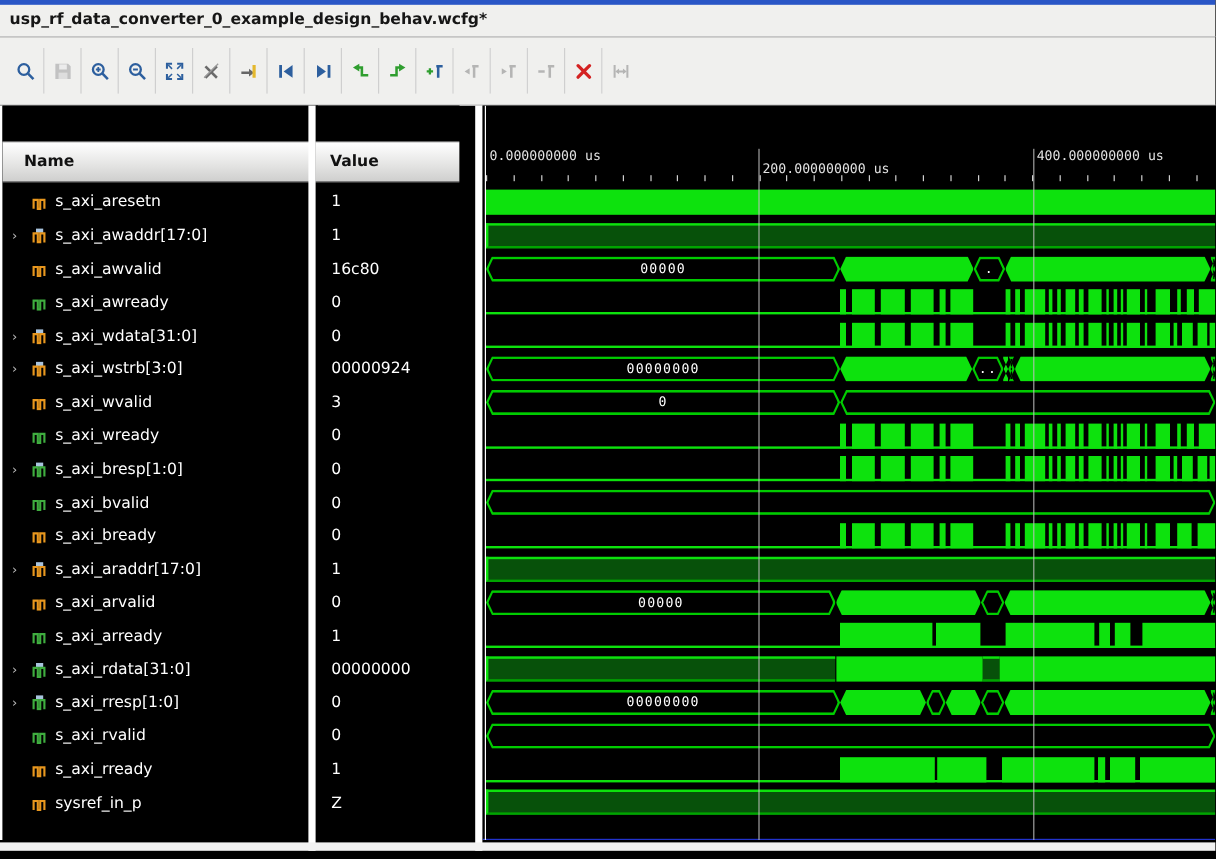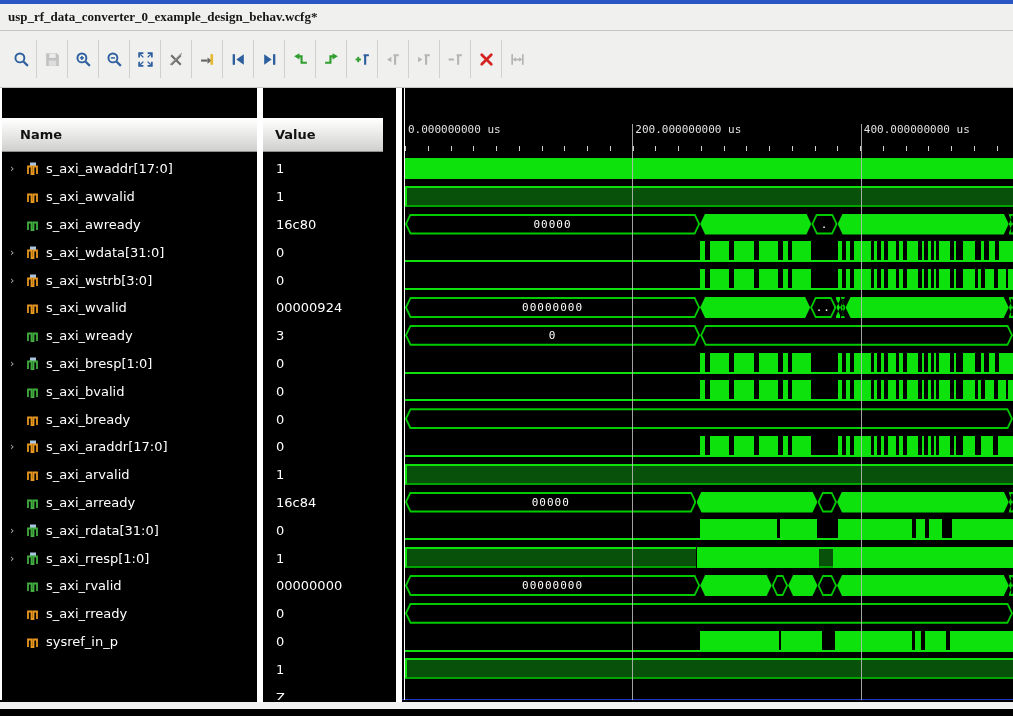--- a/index.html
+++ b/index.html
@@ -1,19 +1,19 @@
 <!DOCTYPE html>
 <html style="--accent: #2a56c6; --green: #0de20d; --dkgreen: #07510a; --outline: #00cc00; --zblue: #2233cc;"><head>
 <meta charset="utf-8">
 <style>
   html,body{margin:0;padding:0;}
   body{width:1013px;height:716px;position:relative;overflow:hidden;background:#000;
        font-family:"DejaVu Sans","Liberation Sans",sans-serif;}
   
-  .titlebar{position:absolute;left:0;top:0;width:1013px;height:31px;background:#f0f0ee;border-bottom:1px solid #c6c6c6;box-sizing:border-box;font-family:Liberation Serif, serif;}
+  .titlebar{position:absolute;left:0;top:0;width:1013px;height:31px;background:#f0f0ee;border-bottom:1px solid #c6c6c6;box-sizing:border-box;}
   .title-accent{position:absolute;left:0;top:0;width:100%;height:4px;background:var(--accent);}
   .title-text{position:absolute;left:8px;top:9px;font-size:13px;font-weight:bold;color:#161616;}
   
   .toolbar{position:absolute;left:0;top:31px;width:1013px;height:57px;background:#f0f0ee;border-bottom:1px solid #c6c6c6;box-sizing:border-box;display:flex;align-items:center;padding-left:6px;}
   .tbtn{width:30px;height:38px;display:flex;align-items:center;justify-content:center;border-left:1px solid #cfcfcf;}
   .tbtn:first-child{border-left:none;}
   .tbtn .ticon{display:flex;align-items:center;justify-content:center;}
   .tbtn.disabled{opacity:.92;}
   
   .panel{position:absolute;top:88px;height:612px;background:#000;overflow:hidden;}
@@ -232,20 +232,29 @@
         </svg>
       </span>
     </div>
   </div>
 
 <div class="panel" id="namePanel">
   <div class="topstrip"></div>
   <div class="colhead" id="nameHead">Name</div>
   <div class="rows" id="nameRows">
       <div class="nrow">
+        <span class="arrow"></span>
+        <span class="sicon">
+          <svg viewBox="0 0 13 13" width="13" height="13">
+            <path d="M2 12 V4.5 H5.5 V12 H7.5 V4.5 H11 V12" fill="none" stroke="#e8971e" stroke-width="1.8"></path>
+          </svg>
+        </span>
+        <span class="nlabel">s_axi_aresetn</span>
+      </div>
+      <div class="nrow">
         <span class="arrow">›</span>
         <span class="sicon">
           <svg viewBox="0 0 13 13" width="13" height="13">
             <rect x="4" y="0.5" width="6" height="3.5" fill="#a9c4de"></rect>
             <path d="M2 12 V4.5 H5.5 V12 H7.5 V4.5 H11 V12" fill="none" stroke="#e8971e" stroke-width="1.8"></path>
           </svg>
         </span>
         <span class="nlabel">s_axi_awaddr[17:0]</span>
       </div>
       <div class="nrow">
@@ -419,21 +428,20 @@
       <div class="vrow">16c80</div>
       <div class="vrow">0</div>
       <div class="vrow">0</div>
       <div class="vrow">00000924</div>
       <div class="vrow">3</div>
       <div class="vrow">0</div>
       <div class="vrow">0</div>
       <div class="vrow">0</div>
       <div class="vrow">0</div>
       <div class="vrow">1</div>
-      <div class="vrow">16c84</div>
       <div class="vrow">0</div>
       <div class="vrow">1</div>
       <div class="vrow">00000000</div>
       <div class="vrow">0</div>
       <div class="vrow">0</div>
       <div class="vrow">1</div>
       <div class="vrow">Z</div>
     </div>
 </div>
 
@@ -461,21 +469,21 @@
       <div class="tick" style="left: 67.54%;"></div>
       <div class="tick" style="left: 71.265%;"></div>
       <div class="tick" style="left: 74.99%;"></div>
       <div class="tick" style="left: 78.715%;"></div>
       <div class="tick" style="left: 82.44%;"></div>
       <div class="tick" style="left: 86.165%;"></div>
       <div class="tick" style="left: 89.89%;"></div>
       <div class="tick" style="left: 93.615%;"></div>
       <div class="tick" style="left: 97.34%;"></div>
       <span class="tl-label" style="left: calc(0.49% + 3px);">0.000000000 us</span>
-      <span class="tl-label" style="left: calc(37.7% + 3px);">200.000000000 us</span>
+      <span class="tl-label" style="left: calc(37.7% + 3px); margin-top: 11px;">200.000000000 us</span>
       <span class="tl-label" style="left: calc(75.1% + 3px);">400.000000000 us</span>
     </div>
   <div class="rows" id="waveRows">
       <div class="wrow">
         <div class="wavebox">
           <div class="seg bright" style="left: 0.49%; width: 99.51%;"></div>
         </div>
       </div>
       <div class="wrow">
         <div class="wavebox">

